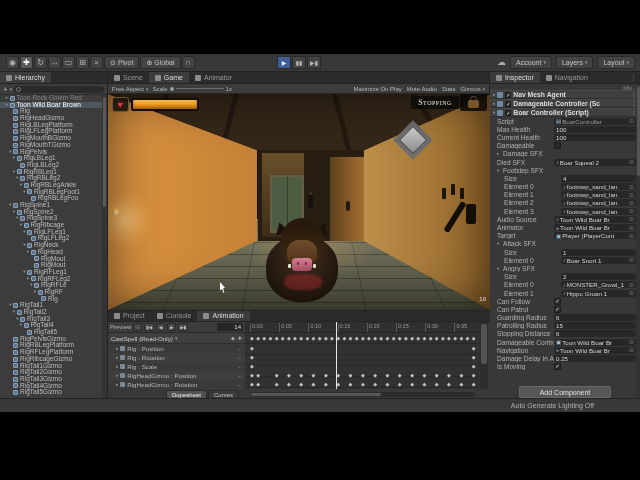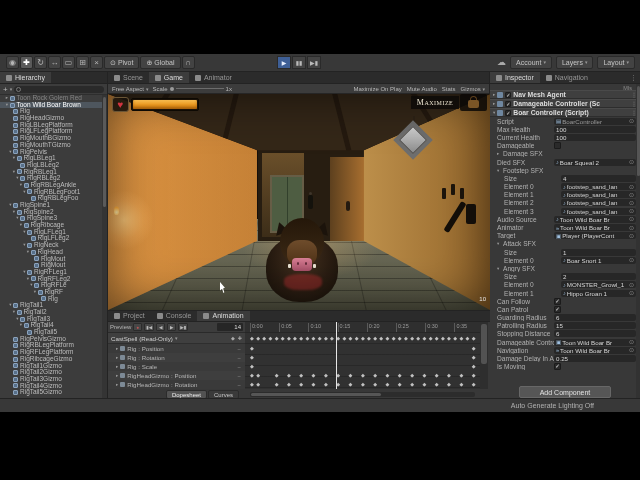--- a/index.html
+++ b/index.html
@@ -580,21 +580,21 @@
         <div class="b-snout">
               <i class="b-n1"></i>
               <i class="b-n2"></i>
             </div>
       </div>
       <div class="vp-vig"></div>
       <div class="hud-heart">♥</div>
       <div class="hud-health">
             <div class="fill"></div>
           </div>
-      <div class="hud-inv">Maximize</div>
+      <div class="hud-inv">Stopping</div>
       <div class="hud-bag">
             <div class="handle"></div>
             <div class="bag"></div>
           </div>
       <div class="hud-count">10</div>
       <div class="cursor"></div>
     </div>
 
     <div class="anim">
       <div class="ptabs">

